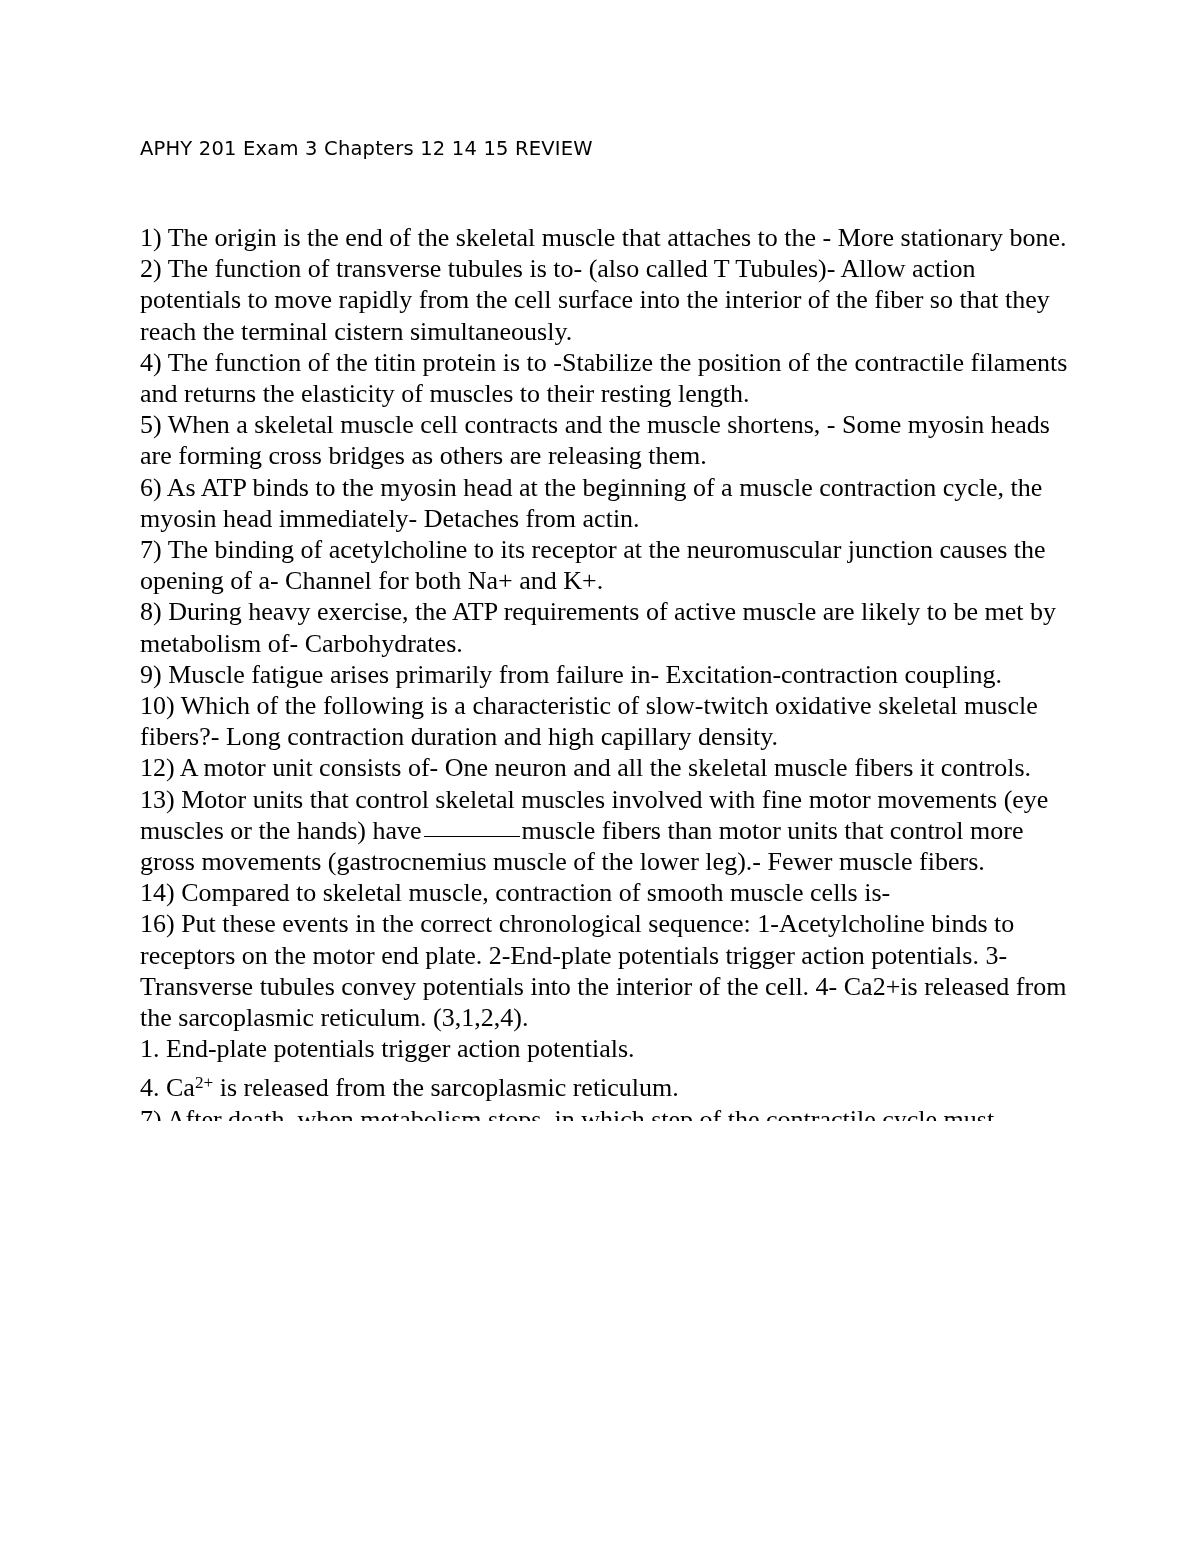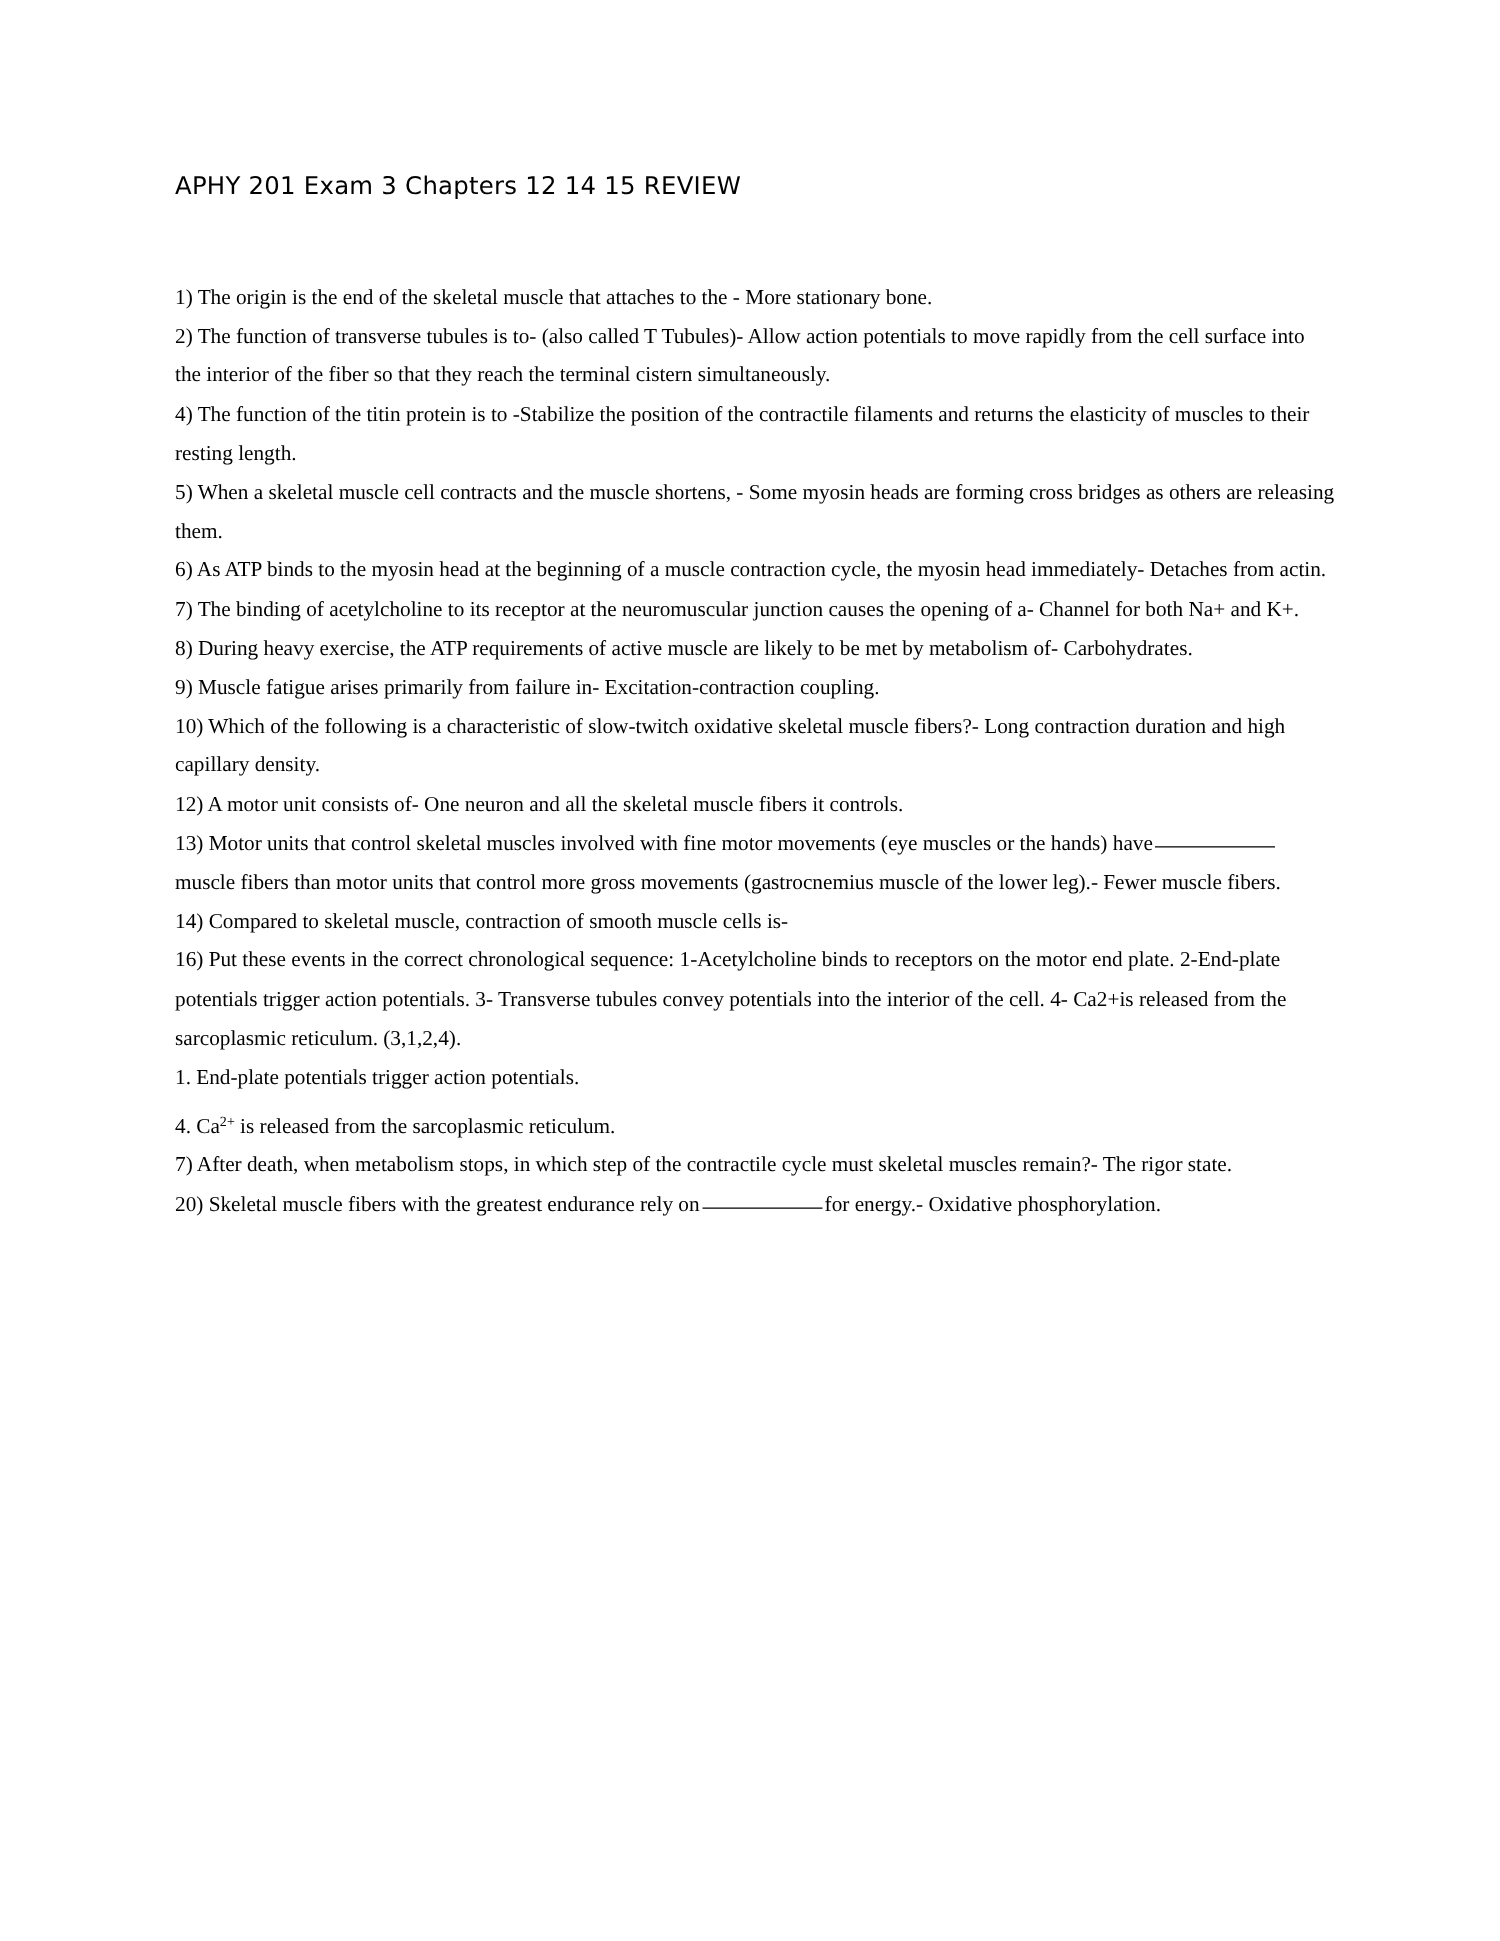--- a/index.html
+++ b/index.html
@@ -35,21 +35,21 @@
     letter-spacing: 0.2px;
     color: #000000;
     white-space: nowrap;
   }
   .body-block {
     position: absolute;
     left: 140px;
     top: 222px;
     width: 928px;
     font-family: "Liberation Serif", "DejaVu Serif", serif;
-    font-size: 17px;
+    font-size: 26px;
     line-height: 31.2px;
     color: #000000;
     text-align: left;
   }
   .q-line {
     margin: 0;
     padding: 0;
     text-indent: 0;
   }
   .q-line.spaced {

